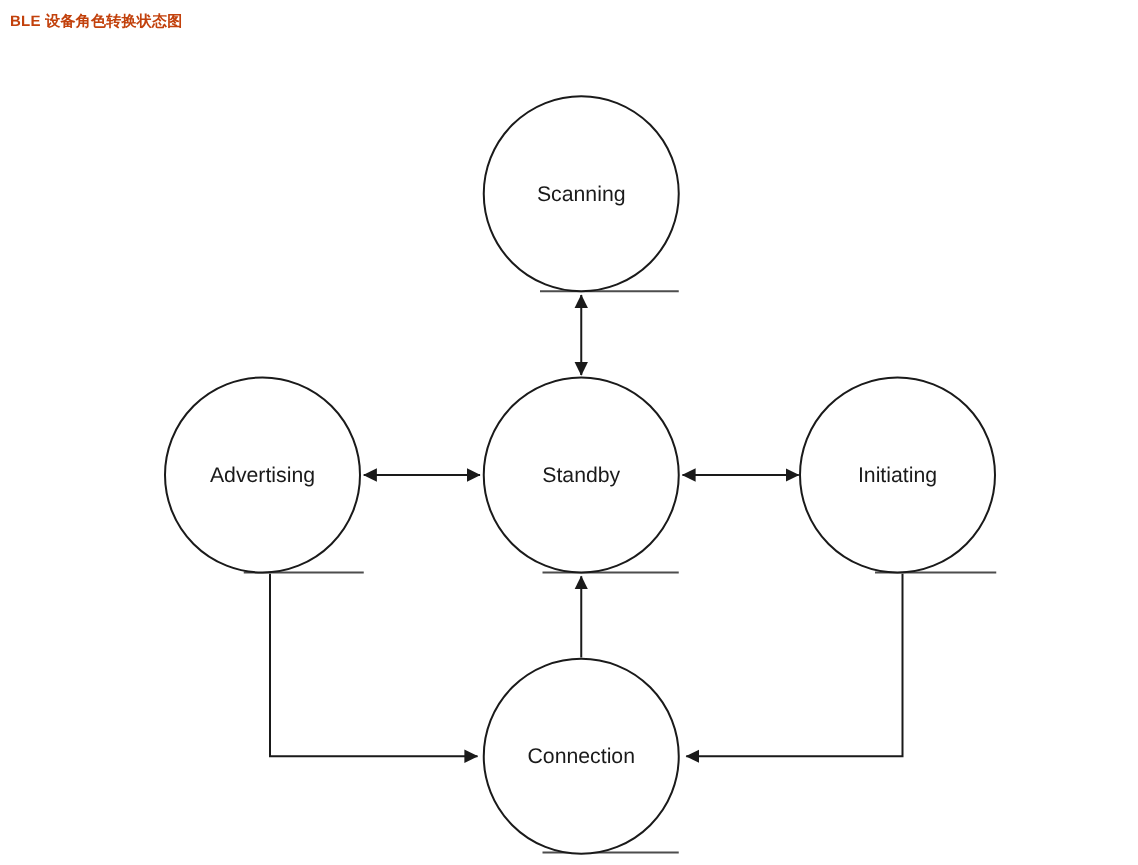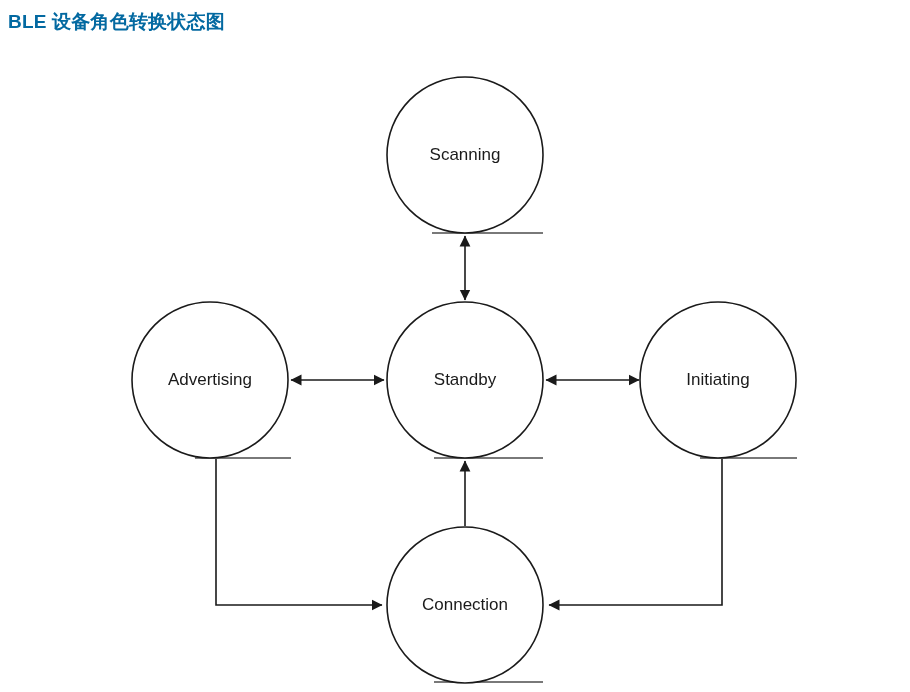--- a/index.html
+++ b/index.html
@@ -14,23 +14,23 @@
     position: relative;
     width: 910px;
     height: 692px;
     background: #ffffff;
     overflow: hidden;
   }
   #diagram-title {
     position: absolute;
     left: 8px;
     top: 9px;
-    font-size: 19px;
+    font-size: 12px;
     font-weight: bold;
-    color: #0369a1;
+    color: #c2410c;
     letter-spacing: 0.2px;
     white-space: nowrap;
   }
   #state-graph {
     position: absolute;
     left: 0;
     top: 0;
   }
   .node-circle {
     fill: #ffffff;

